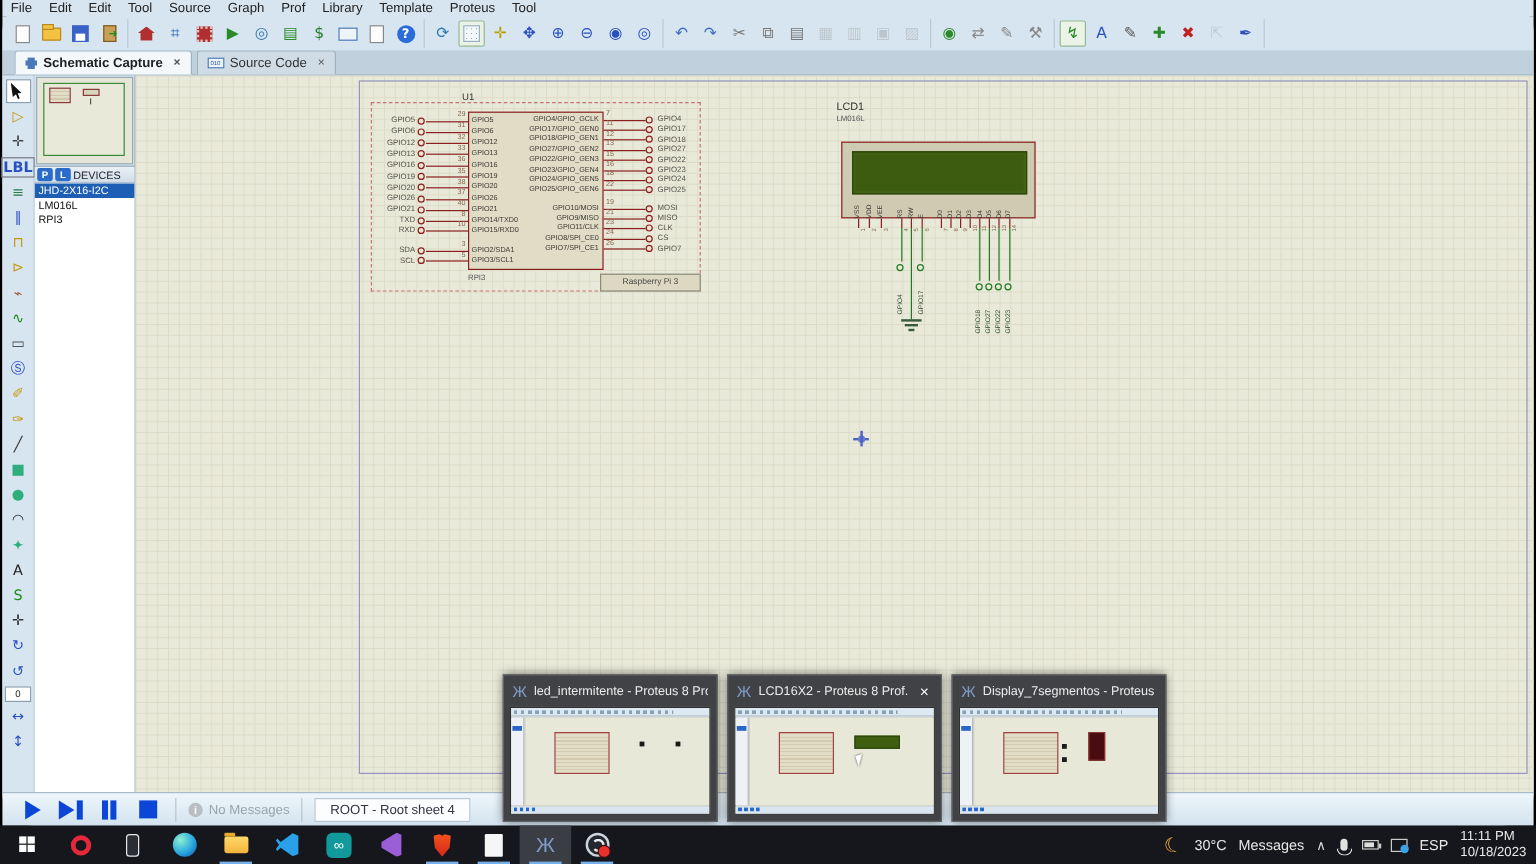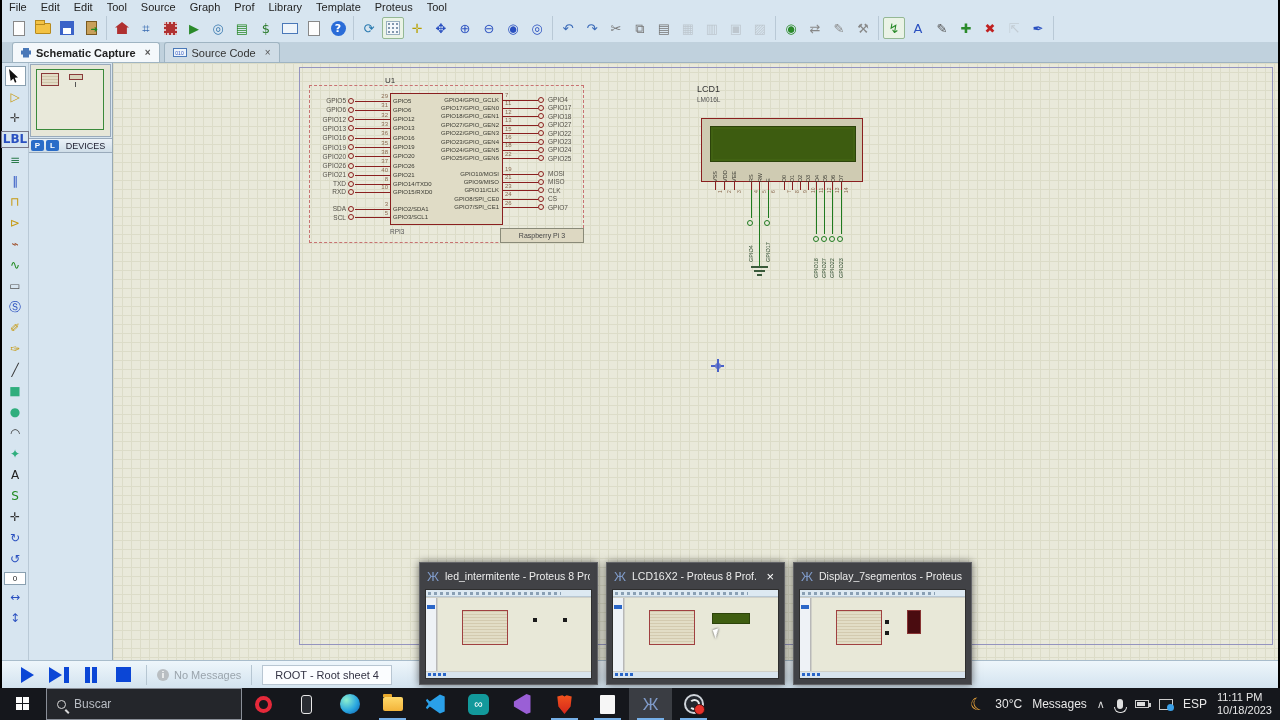--- a/index.html
+++ b/index.html
@@ -54,21 +54,21 @@
   .anglebox{width:22px;height:13px;background:#fff;border:1px solid #8aa0b0;font-size:8px;text-align:center;line-height:12px;color:#222;margin:2px 0;}
 
   .panel{width:84px;background:#d7e5f0;display:flex;flex-direction:column;border-right:1px solid #97a8b4;}
   .overview{height:73px;margin:1px;background:#e6e6d8;border:1px solid #9ab;position:relative;}
   .ov-border{position:absolute;left:5px;top:4px;right:6px;bottom:6px;border:1px solid #3a8a3a;background:#e9e9da;}
   .ov-c1{position:absolute;left:4px;top:3px;width:18px;height:13px;border:1px solid #8a3a3a;background:repeating-linear-gradient(0deg,#e2ddc6 0 2px,#cfc6ab 2px 3px);}
   .ov-c2{position:absolute;left:32px;top:4px;width:14px;height:6px;border:1px solid #8a3a3a;background:#d8d4bc;}
   .ov-c2::after{content:"";position:absolute;left:5px;top:7px;width:1px;height:5px;background:#555;}
   .dev-head{height:15px;display:flex;align-items:center;background:linear-gradient(#eaf1f7,#cfdde8);border:1px solid #9ab;border-left:none;border-right:none;padding:0 2px;gap:2px;}
   .plbtn{width:13px;height:11px;background:#2a6cc8;color:#fff;font-size:8px;font-weight:bold;text-align:center;line-height:11px;border-radius:2px;}
-  .dev-title{flex:1;text-align:center;font-size:9px;color:#223;}
+  .dev-title{flex:1;text-align:left;font-size:9px;color:#223;}
   .devlist{flex:1;background:#fff;font-size:9px;color:#111;}
   .devrow{height:12px;line-height:12px;padding-left:3px;white-space:nowrap;}
   .devrow.sel{background:#1e5fb6;color:#fff;}
 
   
   .canvas{flex:1;position:relative;overflow:hidden;background:#e9e9da;
     background-image:linear-gradient(#dcdcc8 1px,transparent 1px),linear-gradient(90deg,#dcdcc8 1px,transparent 1px);
     background-size:9px 9px;}
   .sheet-border{position:absolute;left:186px;top:4px;width:974px;height:578px;border:1px solid #9494bf;}
   .slabel{position:absolute;font-size:8px;color:#333;white-space:nowrap;}
@@ -429,20 +429,25 @@
           <div class="ov-border">
             <div class="ov-c1"></div>
             <div class="ov-c2"></div>
           </div>
         </div>
         <div class="dev-head">
           <span class="plbtn">P</span>
           <span class="plbtn">L</span>
           <span class="dev-title">DEVICES</span>
         </div>
+        <div class="devlist" id="devlist">
+            <div class="devrow sel">JHD-2X16-I2C</div>
+            <div class="devrow">LM016L</div>
+            <div class="devrow">RPI3</div>
+          </div>
       </div>
       <div class="canvas" id="canvas">
         <div class="sheet-border"></div>
         <div class="origin" style="left:598px;top:296px;">
             <div class="dot"></div>
           </div>
       <div class="slabel" style="position: absolute; left: 272px; top: 13px;">U1</div>
           <div class="rpi-sel" style="position: absolute; left: 196px; top: 22px; width: 275px; height: 158px;">
             <div class="rpi-body" style="position: absolute; left: 80px; top: 7px; width: 113px; height: 132px;"></div>
             <div class="plab r" style="position: absolute; left: 0px; top: 11px; width: 36px; height: 8px;">GPIO5</div>
@@ -741,24 +746,20 @@
 
   <div class="taskbar">
     <div class="startbtn">
       <div class="winlogo">
           <div></div>
           <div></div>
           <div></div>
           <div></div>
         </div>
     </div>
-    <div class="tb-search">
-      <span class="mag"></span>
-      <input type="text" placeholder="Buscar" style="">
-    </div>
     <div id="tbicons" style="display:flex;">
         <div class="tbslot">
           <div class="tb-opera"></div>
         </div>
         <div class="tbslot">
           <div class="tb-phone"></div>
         </div>
         <div class="tbslot">
           <div class="tb-edge"></div>
         </div>

